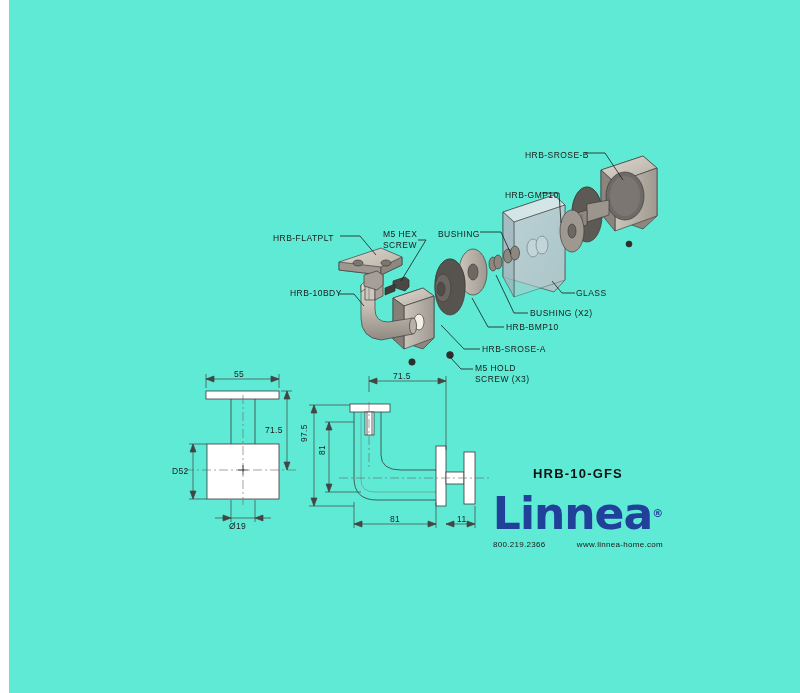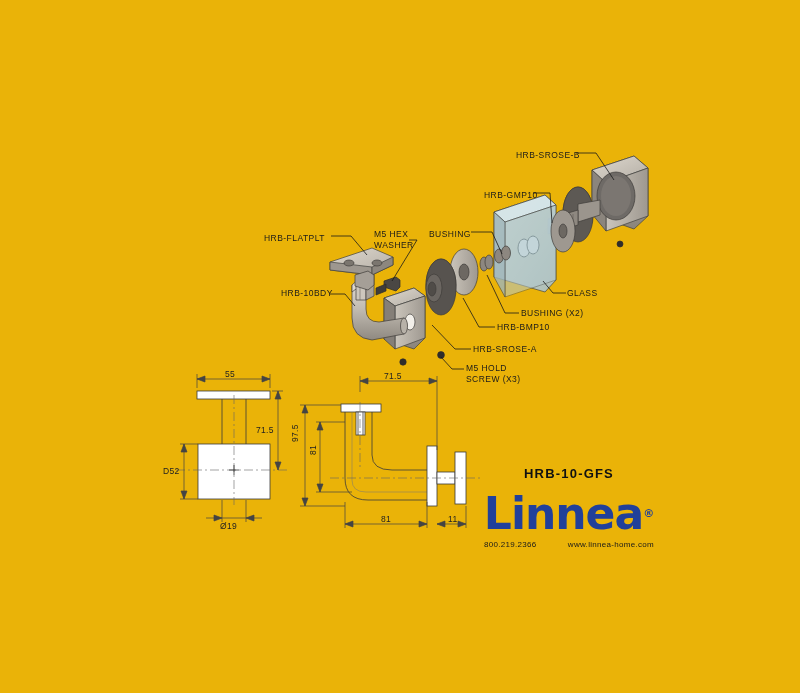--- a/index.html
+++ b/index.html
@@ -1,18 +1,18 @@
 <!DOCTYPE html>
 <html><head>
 <meta charset="utf-8">
 <style>
   html,body{margin:0;padding:0;background:#ffffff;}
   body{width:800px;height:693px;position:relative;overflow:hidden;
        font-family:"Liberation Sans","DejaVu Sans",sans-serif;color:#111;}
-  .sheet{position:absolute;inset:0;background:#eab308;}
+  .sheet{position:absolute;inset:0;background:#5eead4;margin-left:9px;}
   .lbl{position:absolute;font-size:8.5px;letter-spacing:.45px;color:#1a1a1a;
        white-space:pre;line-height:11px;}
   .dim{position:absolute;font-size:8.5px;letter-spacing:.3px;color:#222;white-space:nowrap;}
   svg{position:absolute;left:0;top:0;overflow:visible;}
   .brand{position:absolute;}
   .code{font-size:13px;font-weight:bold;letter-spacing:1.2px;color:#111;white-space:nowrap;}
   .logo{font-size:44px;font-weight:bold;letter-spacing:-1px;color:#21409a;
         font-family:"DejaVu Sans",sans-serif;line-height:44px;white-space:nowrap;}
   .reg{font-size:11px;vertical-align:super;letter-spacing:0;}
   .phone{font-size:8px;letter-spacing:.3px;color:#1a1a1a;white-space:nowrap;}
@@ -268,25 +268,25 @@
       <line x1="427" y1="502" x2="427" y2="528"></line>
 
       <line x1="437" y1="524" x2="466" y2="524"></line>
       <polygon points="437,524 445,521 445,527"></polygon>
       <polygon points="466,524 458,521 458,527"></polygon>
       <line x1="466" y1="506" x2="466" y2="528"></line>
     </g>
   </svg>
 
   <div class="lbl" style="left:516px;top:150px;">HRB-SROSE-B</div>
-  <div class="lbl" style="left:484px;top:190px;">HRB-GMP10</div>
+  <div class="lbl" style="left:496px;top:190px;">HRB-GMP10</div>
   <div class="lbl" style="left:429px;top:229px;">BUSHING</div>
   <div class="lbl" style="left:264px;top:233px;">HRB-FLATPLT</div>
   <div class="lbl" style="left:374px;top:229px;">M5 HEX
-WASHER</div>
+SCREW</div>
   <div class="lbl" style="left:281px;top:288px;">HRB-10BDY</div>
   <div class="lbl" style="left:567px;top:288px;">GLASS</div>
   <div class="lbl" style="left:521px;top:308px;">BUSHING (X2)</div>
   <div class="lbl" style="left:497px;top:322px;">HRB-BMP10</div>
   <div class="lbl" style="left:473px;top:344px;">HRB-SROSE-A</div>
   <div class="lbl" style="left:466px;top:363px;">M5 HOLD
 SCREW (X3)</div>
 
   <div class="dim" style="left:225px;top:369px;">55</div>
   <div class="dim" style="left:256px;top:425px;">71.5</div>

